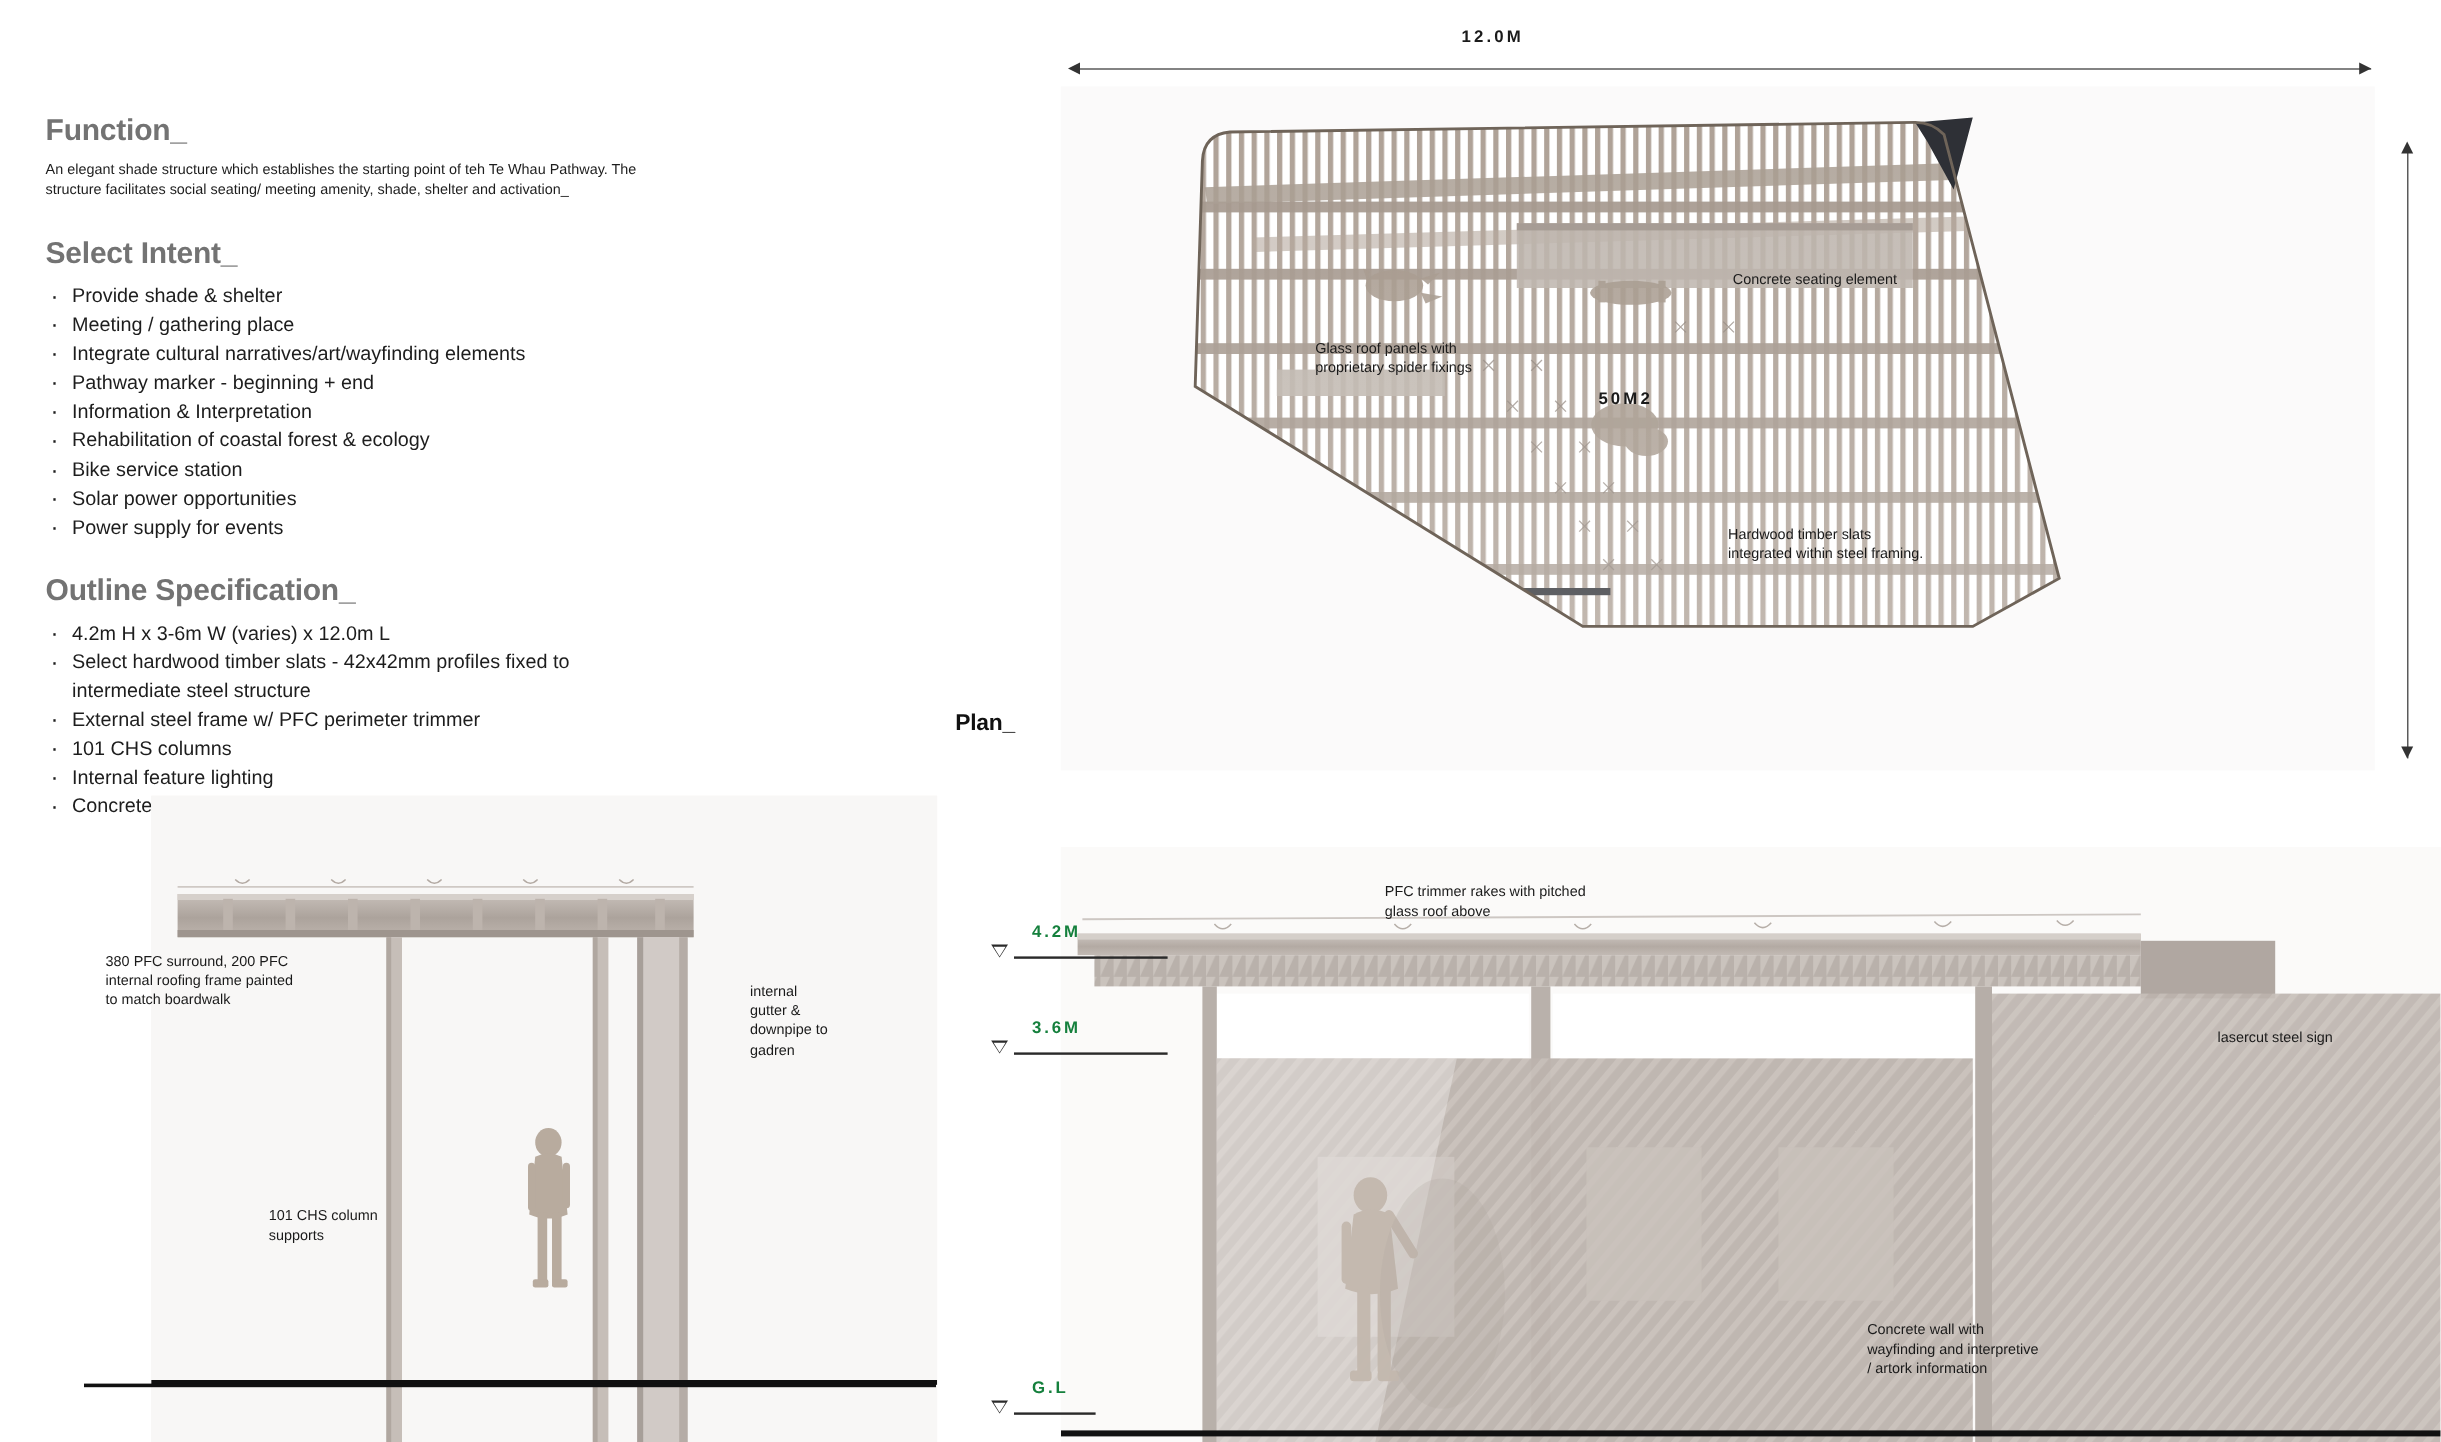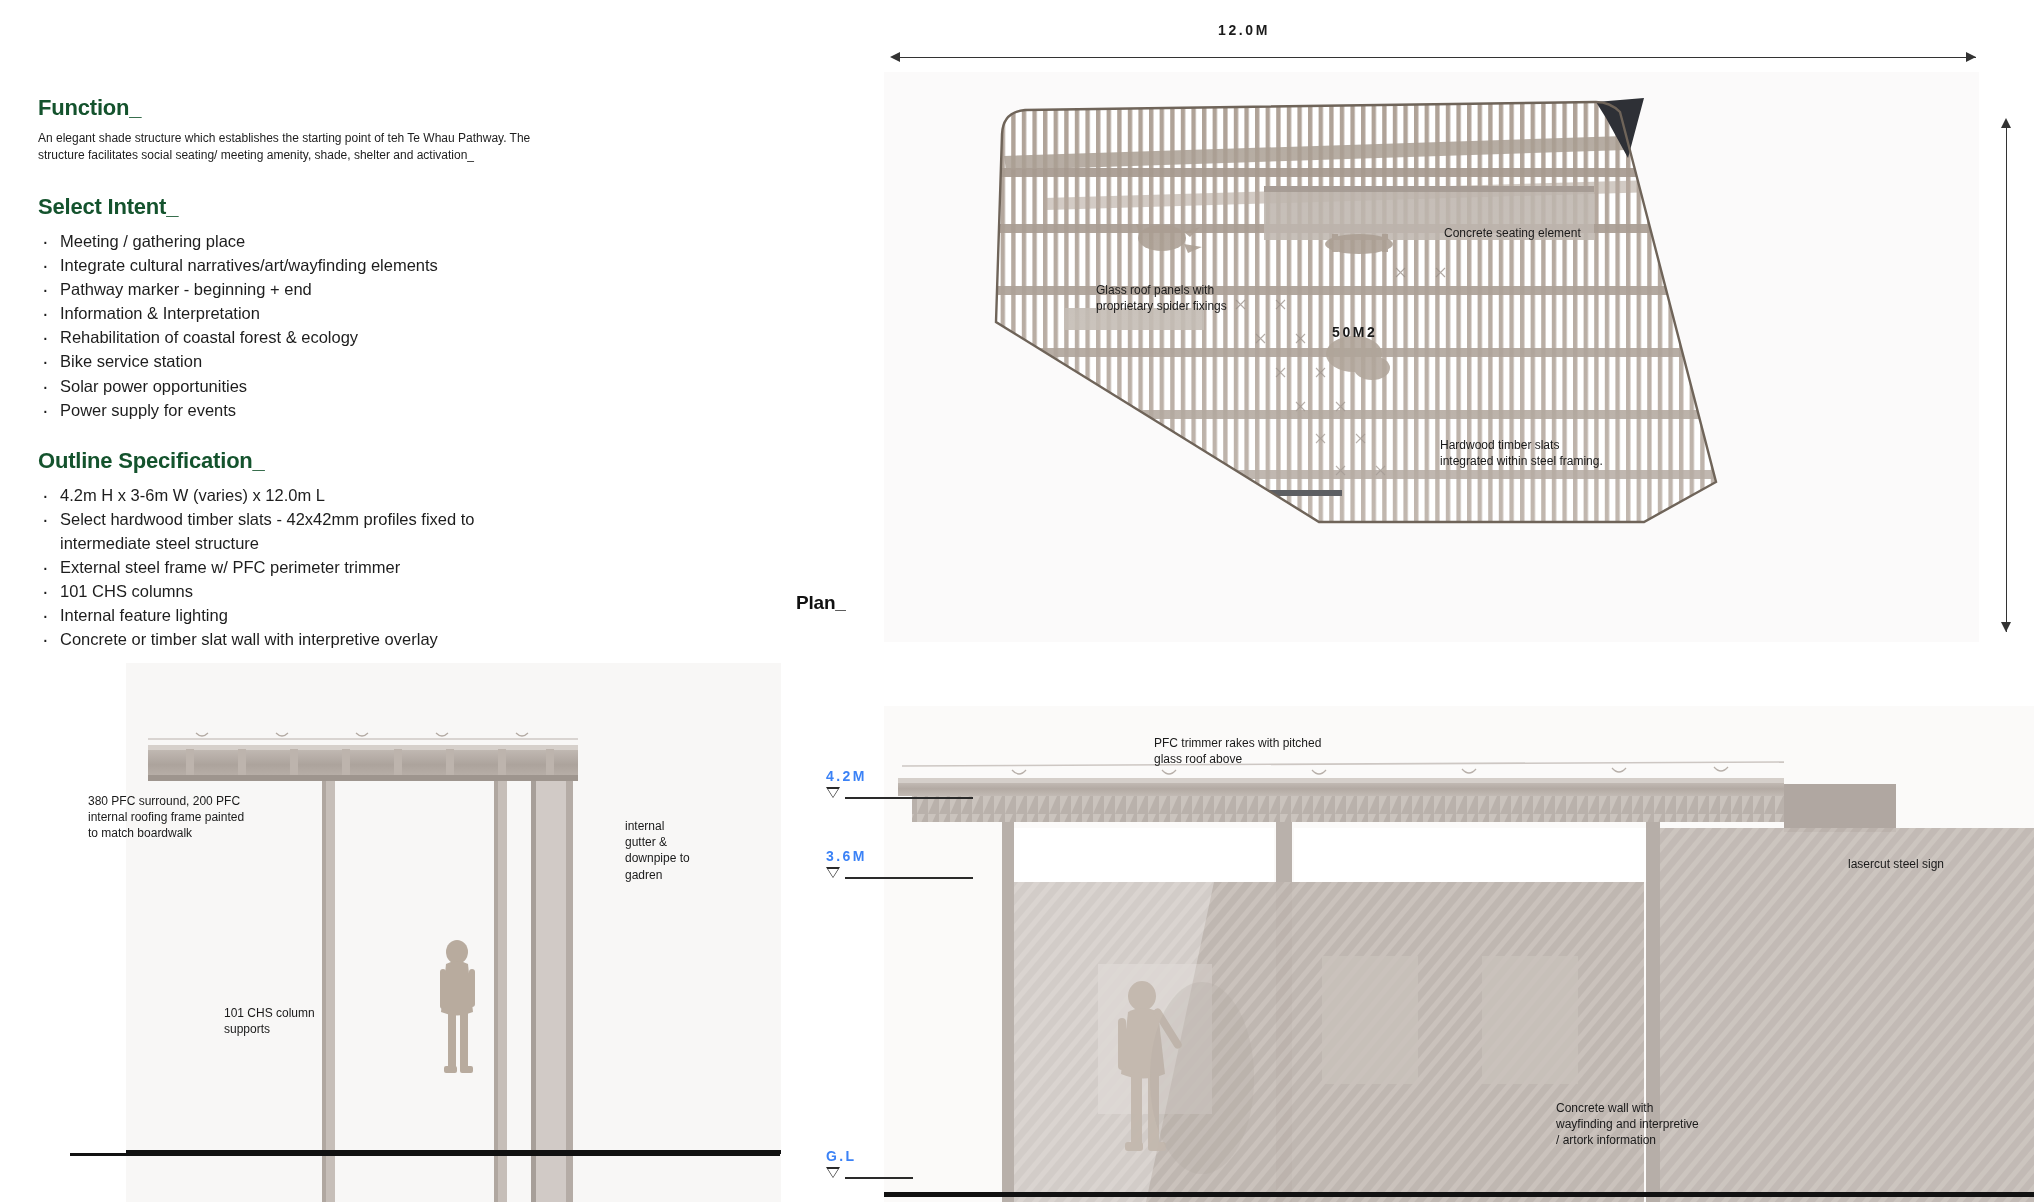--- a/index.html
+++ b/index.html
@@ -1,21 +1,21 @@
 <!DOCTYPE html>
 <html><head>
 <meta charset="utf-8">
 <style>
   html,body{margin:0;padding:0;background:#ffffff;}
   body{width:2034px;height:1202px;position:relative;overflow:hidden;
        font-family:"Liberation Sans","DejaVu Sans",sans-serif;color:#1c1c1c;}
 
   
   #text-column{position:absolute;left:38px;top:95px;width:530px;}
-  .sec-title{font-size:22px;font-weight:bold;letter-spacing:-0.2px;margin:0 0 9px 0;color:#14532d;}
+  .sec-title{font-size:25px;font-weight:bold;letter-spacing:-0.2px;margin:0 0 9px 0;color:#737373;}
   .body-copy{font-size:12px;line-height:1.42;margin:0;color:#1d1d1d;}
   .bullets{list-style:none;margin:0;padding:0;}
   .bullets li{position:relative;font-size:16.5px;line-height:1.46;padding-left:22px;color:#1d1d1d;}
   .bullets li:before{content:"\00b7";position:absolute;left:4px;top:-1px;font-size:20px;line-height:1.3;}
   .gap-lg{height:30px;}
   .gap-md{height:26px;}
 
   
   .dimtext{font-size:14px;font-weight:bold;letter-spacing:2.6px;color:#1b1b1b;
            font-family:"Liberation Sans","DejaVu Sans",sans-serif;white-space:nowrap;}
@@ -32,21 +32,21 @@
   .dim-arrow-v{position:absolute;width:1px;background:#333;}
   .arrowhead{position:absolute;width:0;height:0;}
 
   
   #elev-left{position:absolute;left:126px;top:663px;width:655px;height:539px;
              background:#f7f6f5;overflow:hidden;}
   #elev-right{position:absolute;left:884px;top:706px;width:1150px;height:496px;
               background:#faf9f8;overflow:hidden;}
 
   .lvl{position:absolute;}
-  .lvl .lbl{font-size:14px;font-weight:bold;letter-spacing:2.4px;color:#3b82f6;}
+  .lvl .lbl{font-size:14px;font-weight:bold;letter-spacing:2.4px;color:#15803d;margin-left:34px;}
   .lvl .tri{width:0;height:0;border-left:7px solid transparent;border-right:7px solid transparent;
             border-top:11px solid transparent;position:relative;margin-top:3px;}
   .lvl .tri:after{content:"";position:absolute;left:-7px;top:-11px;width:0;height:0;
                   border-left:7px solid transparent;border-right:7px solid transparent;border-top:11px solid #2a2a2a;}
   .lvl .tri:before{content:"";position:absolute;left:-5px;top:-9px;width:0;height:0;
                    border-left:5px solid transparent;border-right:5px solid transparent;border-top:8px solid #fff;z-index:2;}
   .lvl .lvline{position:absolute;height:1.5px;background:#2a2a2a;top:-1px;left:12px;}
 
   .gl-baseline{position:absolute;height:3px;background:#111;}
 </style>
@@ -55,20 +55,21 @@
 
 <div id="text-column">
 
   <h2 class="sec-title">Function_</h2>
   <p class="body-copy">An elegant shade structure which establishes the starting point of teh Te Whau Pathway. The structure facilitates social seating/ meeting amenity, shade, shelter and activation_</p>
 
   <div class="gap-lg"></div>
 
   <h2 class="sec-title">Select Intent_</h2>
   <ul class="bullets">
+    <li>Provide shade &amp; shelter</li>
     <li>Meeting / gathering place</li>
     <li>Integrate cultural narratives/art/wayfinding elements</li>
     <li>Pathway marker - beginning + end</li>
     <li>Information &amp;  Interpretation</li>
     <li>Rehabilitation of coastal forest &amp; ecology</li>
     <li>Bike service station</li>
     <li>Solar power opportunities</li>
     <li>Power supply for events</li>
   </ul>
 

